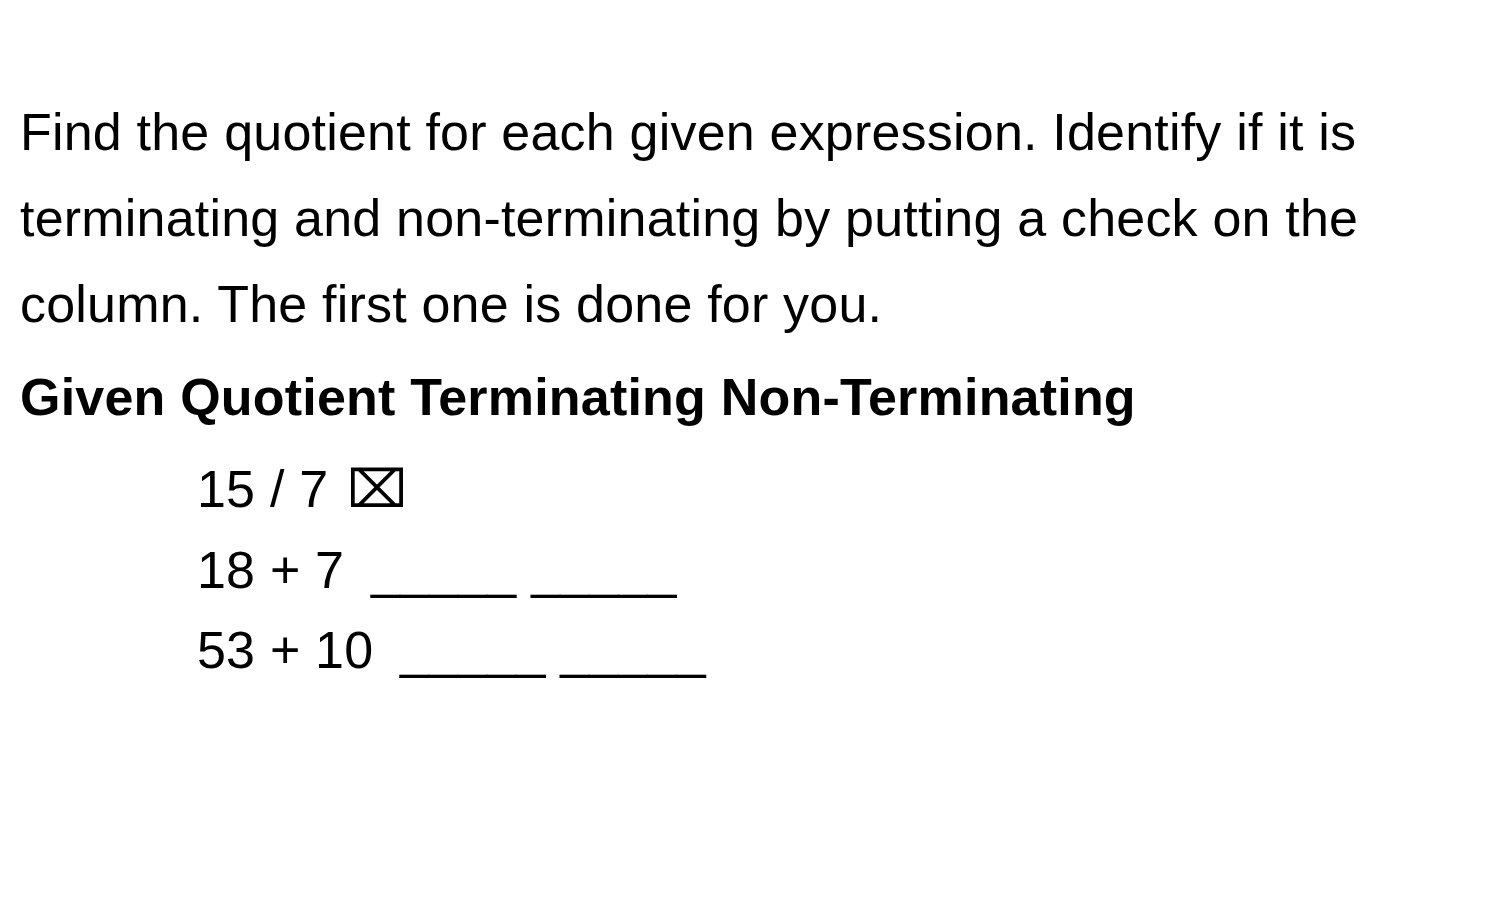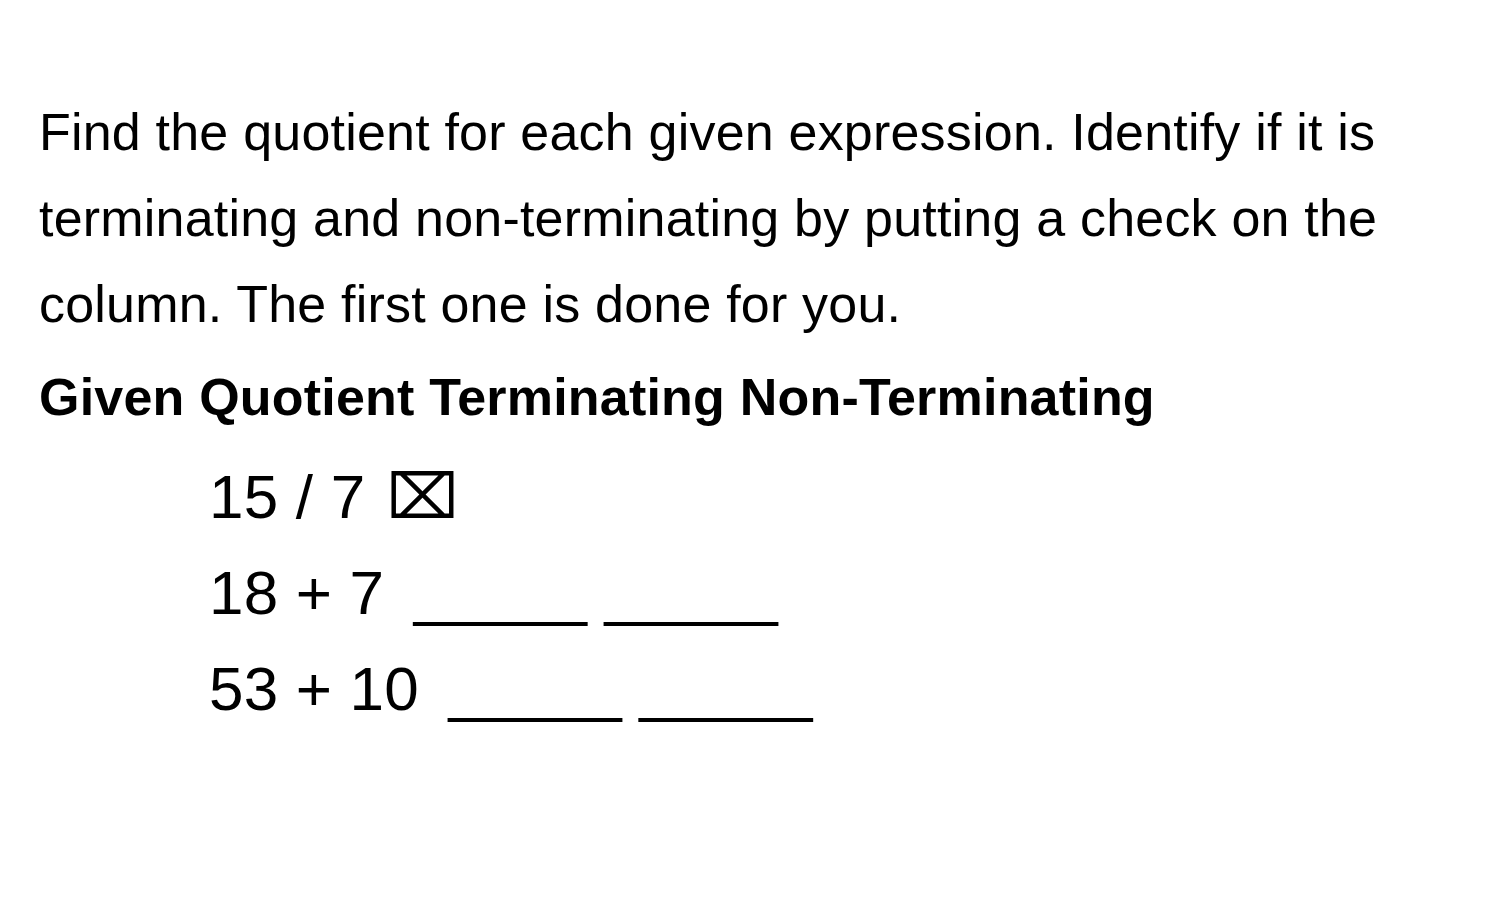--- a/index.html
+++ b/index.html
@@ -8,42 +8,43 @@
     width: 1500px;
     height: 920px;
     background: #ffffff;
     font-family: -apple-system, BlinkMacSystemFont, "Helvetica Neue", Helvetica, Arial, sans-serif;
     color: #000000;
   }
   .page {
     box-sizing: border-box;
     width: 1500px;
     height: 920px;
-    padding: 90px 50px 50px 39px;
+    padding: 90px 50px 50px 20px;
   }
   .instructions {
     font-size: 52px;
     line-height: 1.65;
     letter-spacing: 0.2px;
     margin-bottom: 8px;
   }
   .headers {
     font-size: 52px;
     line-height: 1.65;
     letter-spacing: 0.2px;
     margin-bottom: 8px;
     font-weight: bold;
   }
   .rows {
     padding-left: 170px;
   }
   .row {
-    font-size: 62px;
+    font-size: 52px;
     line-height: 1.55;
     letter-spacing: 0.2px;
+    margin-left: 7px;
   }
   .given {
     display: inline;
   }
   .checkglyph {
     display: inline;
     margin-left: 4px;
     font-family: Arial, sans-serif;
   }
   .blanks {

